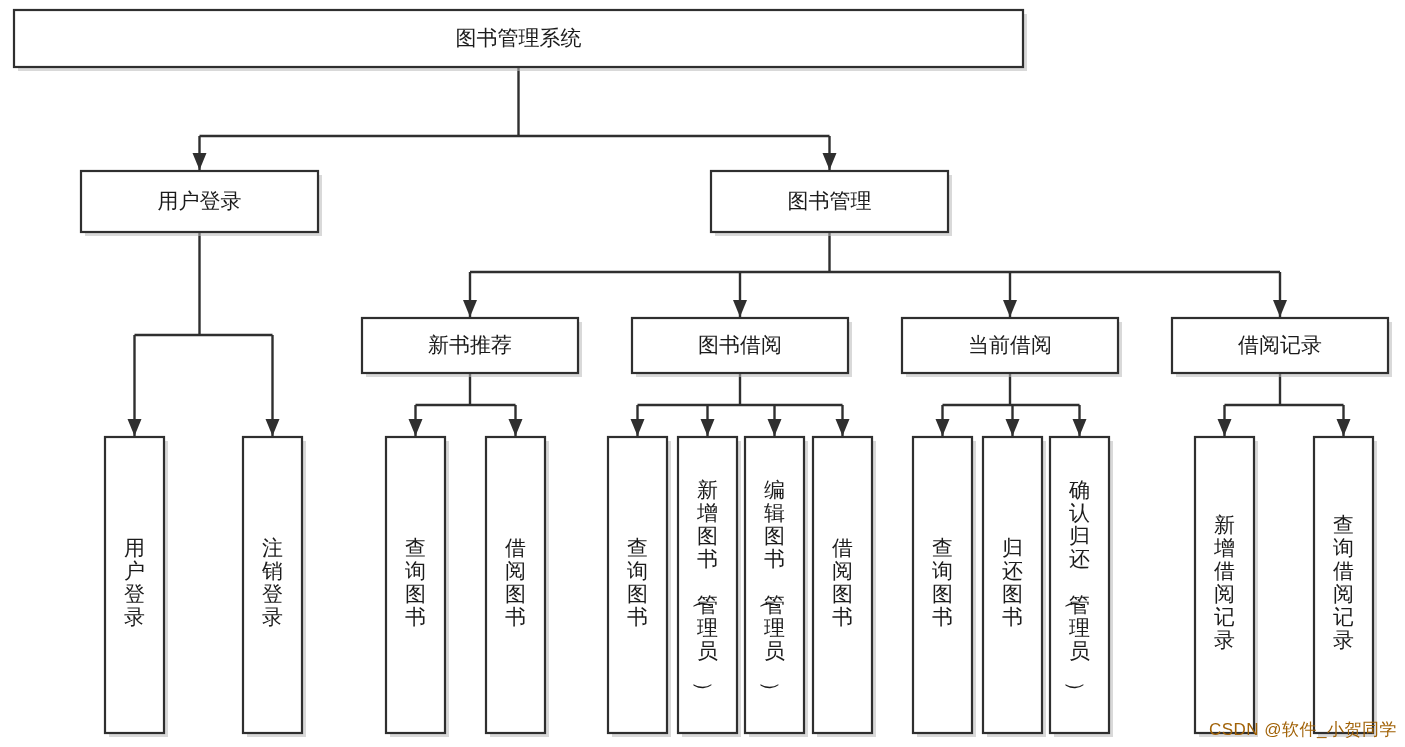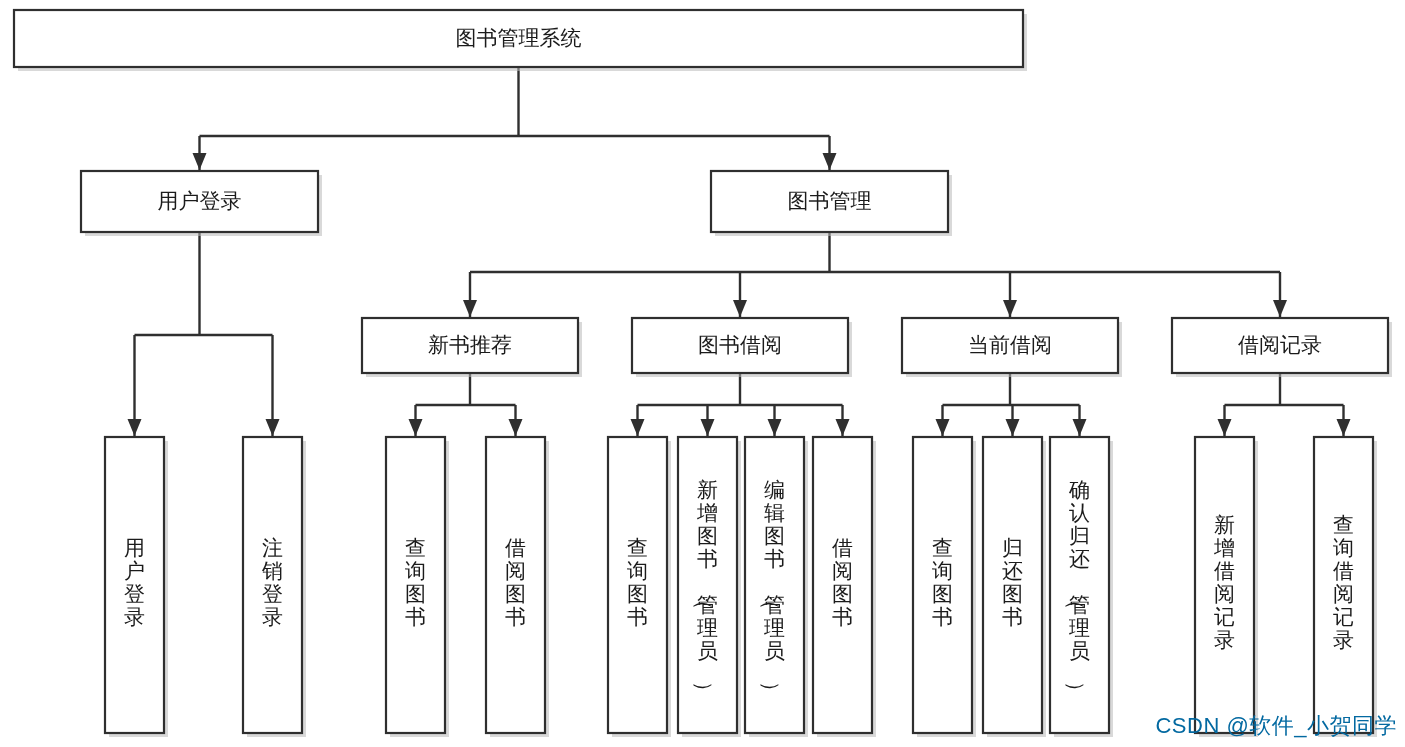--- a/index.html
+++ b/index.html
@@ -57,22 +57,22 @@
     stroke-linecap: butt;
   }
   .arrow-head {
     fill: #2f2f2f;
   }
   .watermark {
     position: absolute;
     right: 8px;
     bottom: 6px;
     font-family: "Liberation Sans", "DejaVu Sans", sans-serif;
-    font-size: 22px;
-    color: #0369a1;
+    font-size: 17px;
+    color: #a16207;
     letter-spacing: 0.5px;
     white-space: nowrap;
     user-select: none;
     pointer-events: none;
   }
 </style>
 </head>
 <body>
 
 <div id="diagram-root">

